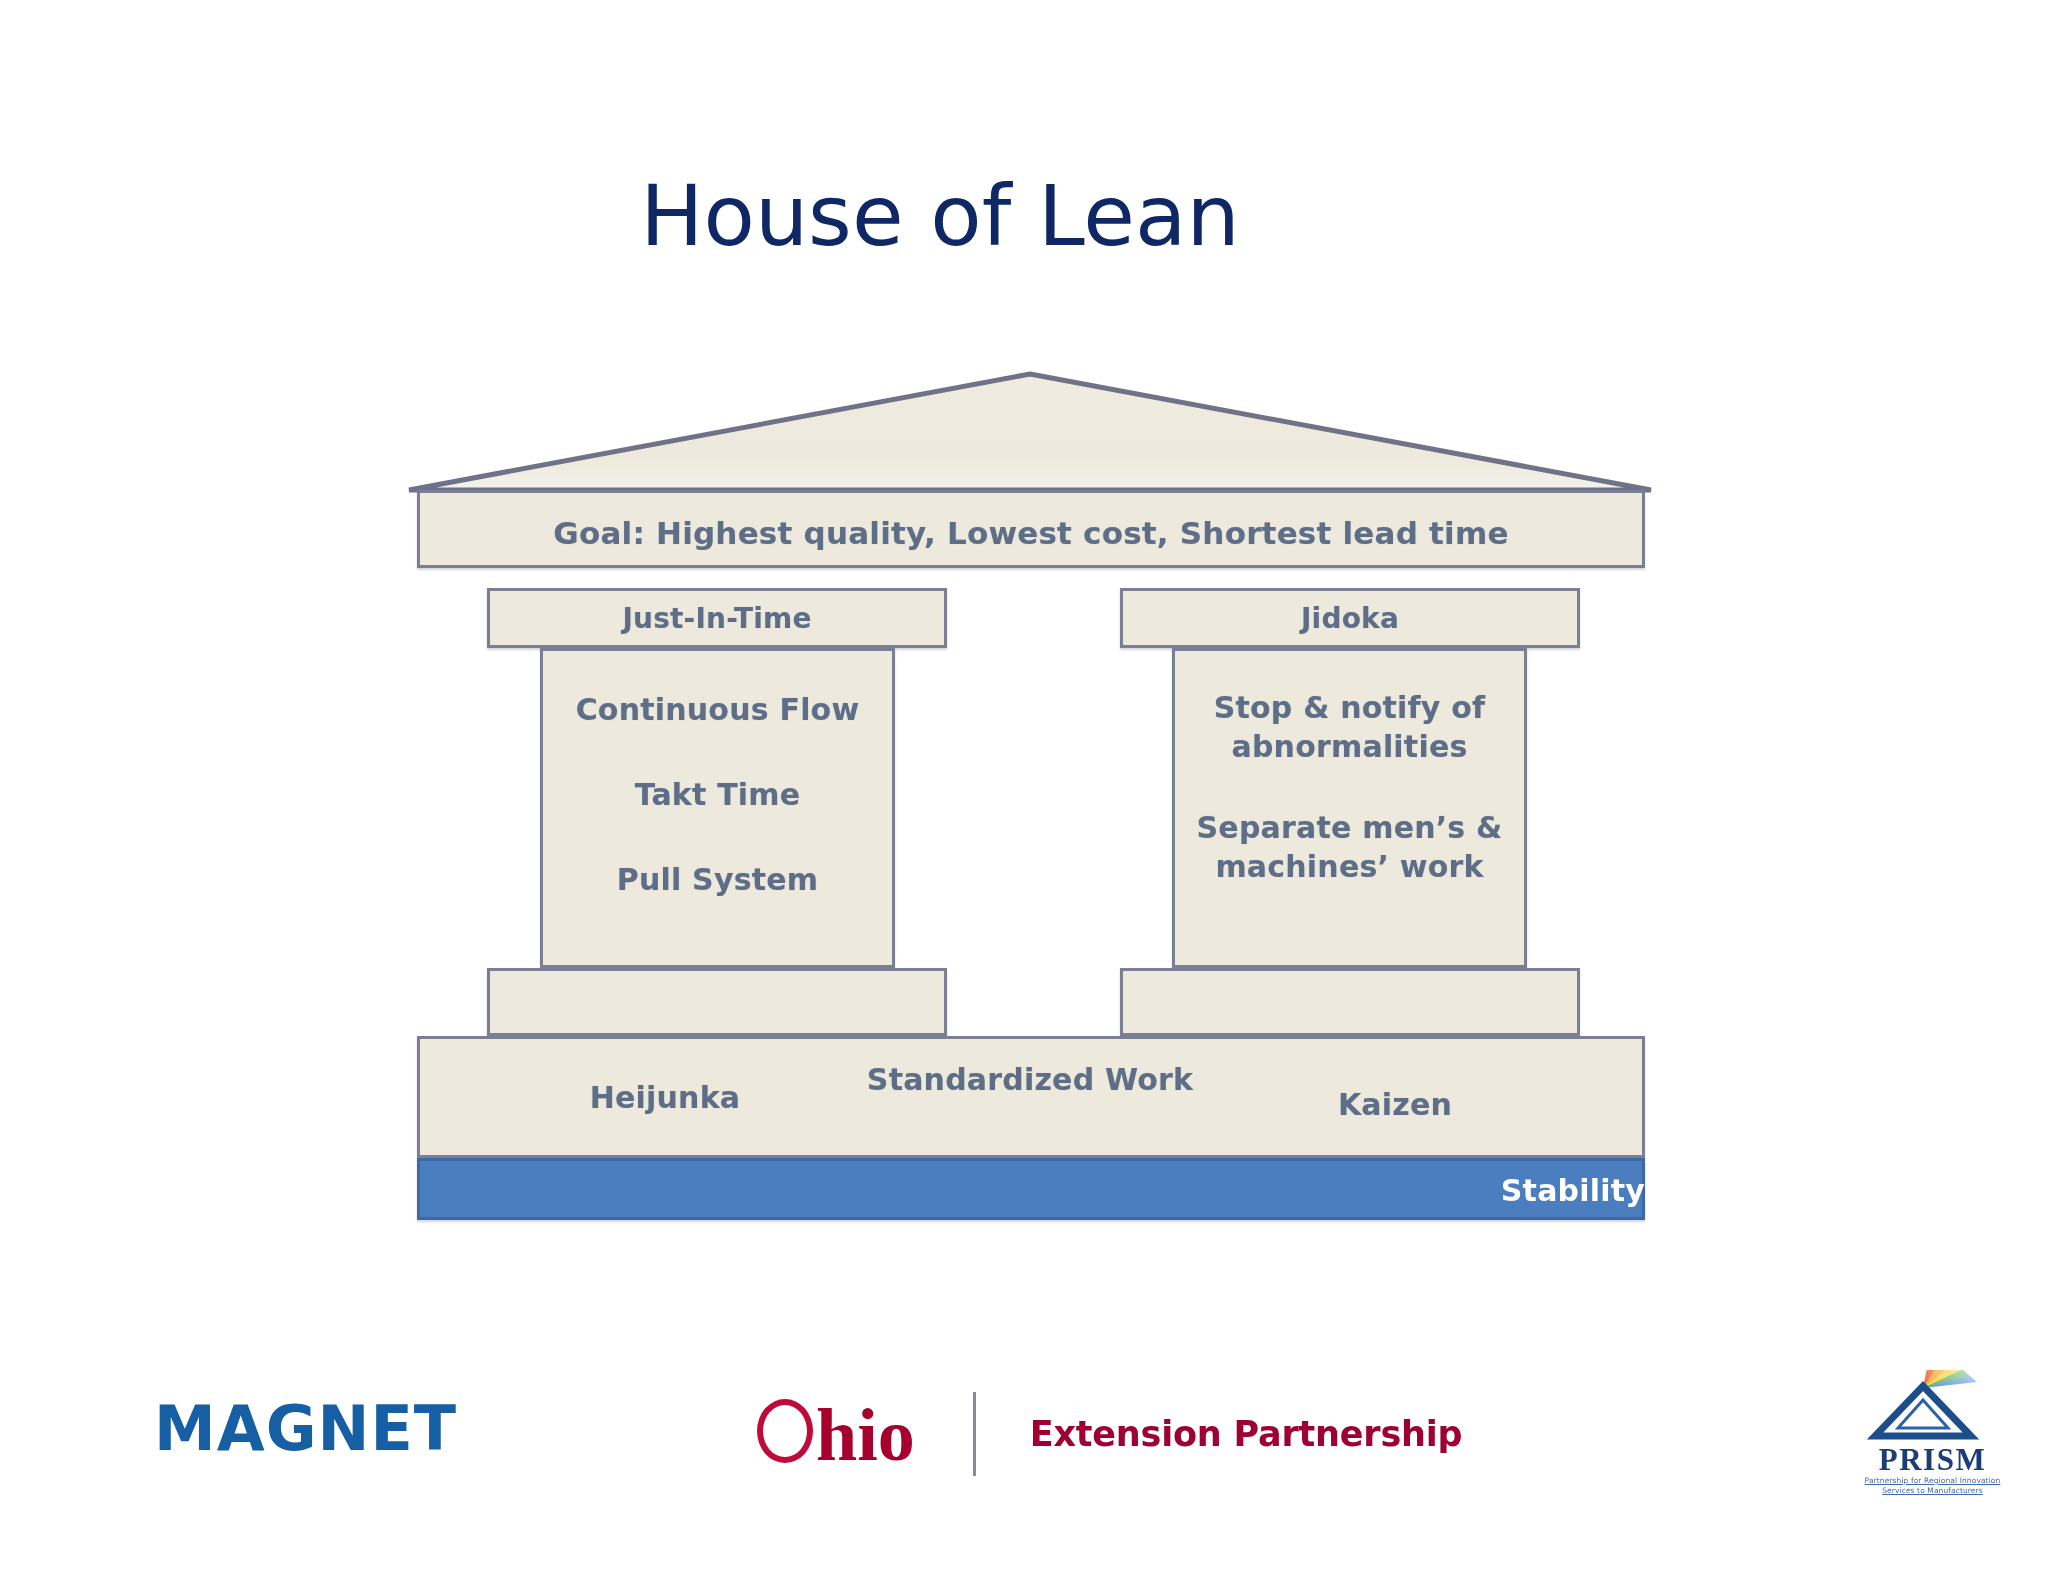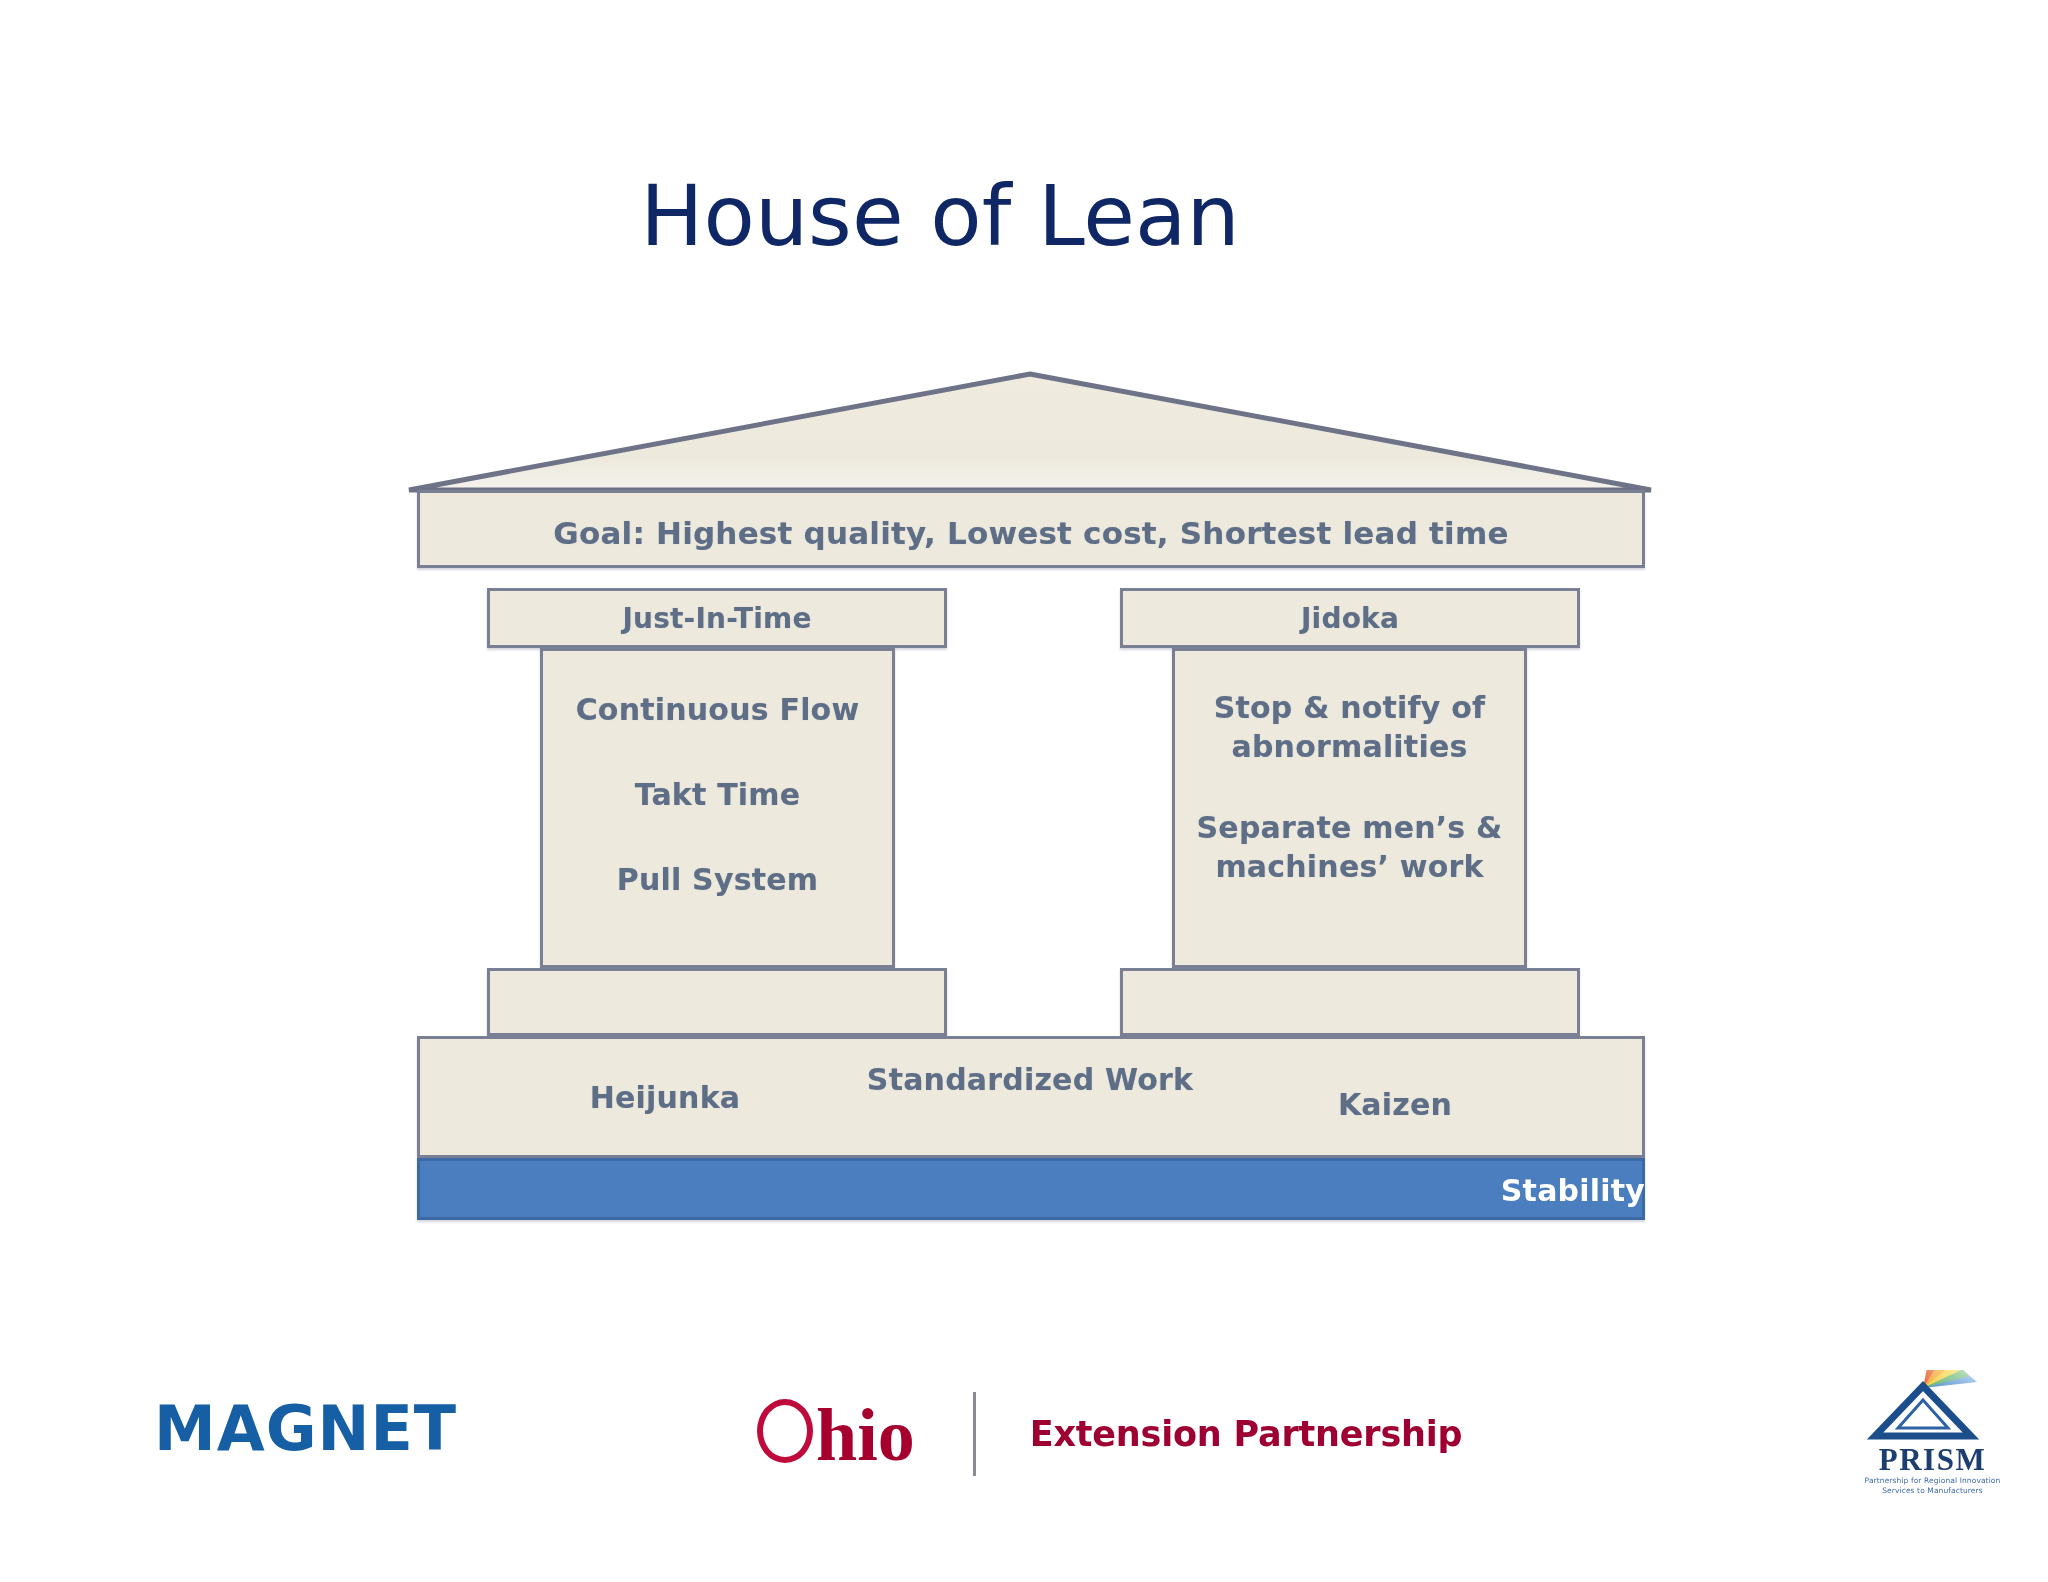--- a/index.html
+++ b/index.html
@@ -260,20 +260,21 @@
   }
   .prism-tag {
     position: absolute;
     left: 0;
     width: 175px;
     text-align: center;
     font-family: "DejaVu Sans", sans-serif;
     font-size: 7.5px;
     color: #3E6BA8;
     letter-spacing: 0.1px;
+    text-decoration: underline;
   }
   #prism-tag1 { top: 106px; }
   #prism-tag2 { top: 116px; }
 </style>
 </head>
 <body>
 
 <div id="slide-title">House of Lean</div>
 
 <div id="house">

